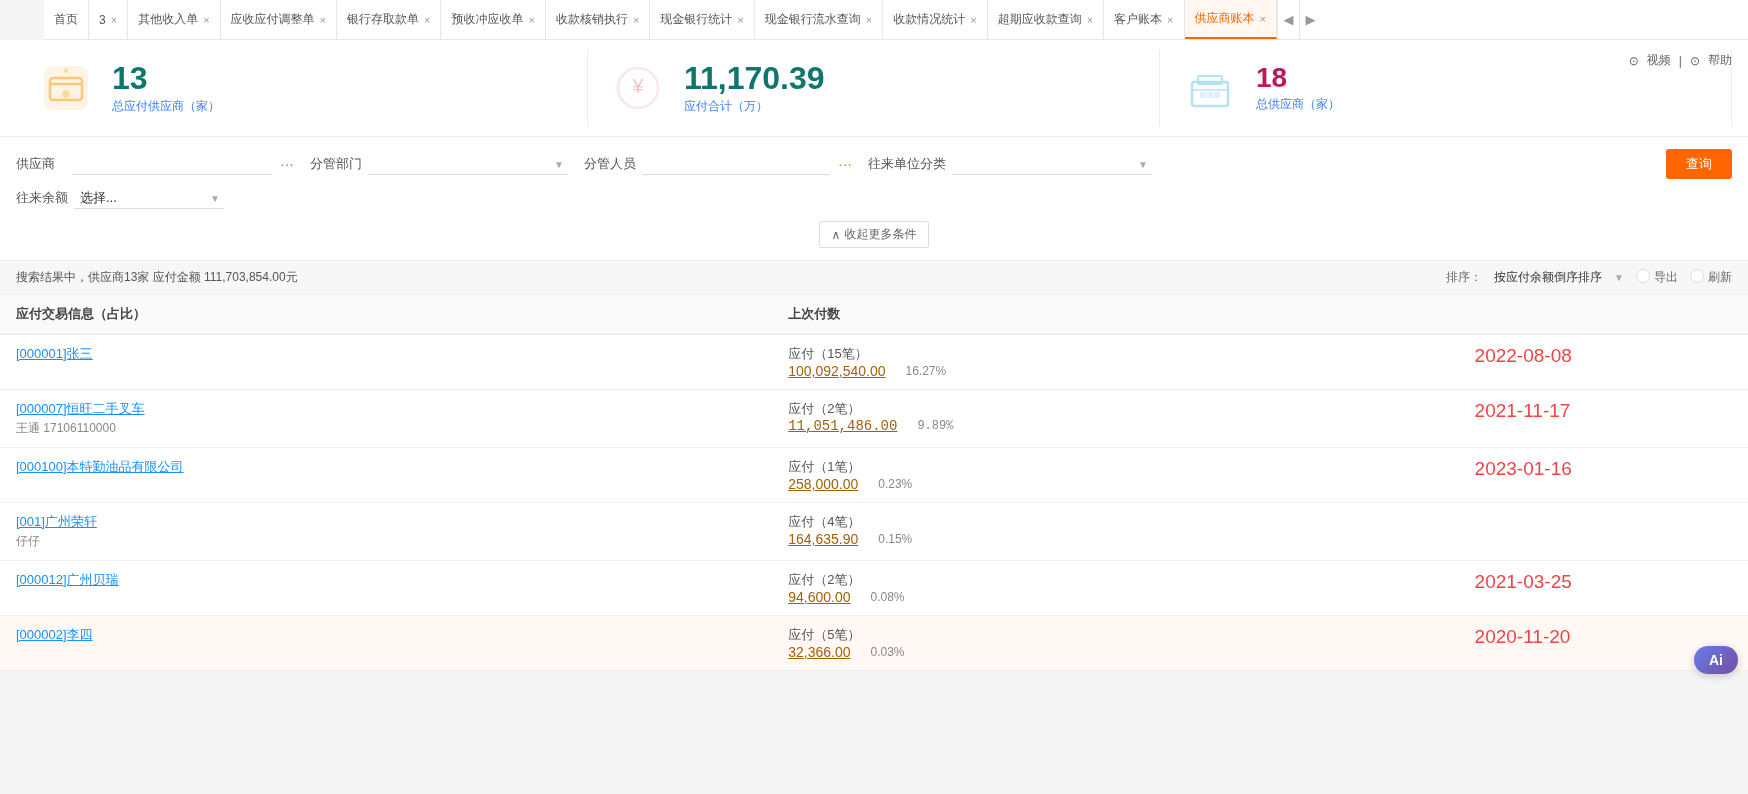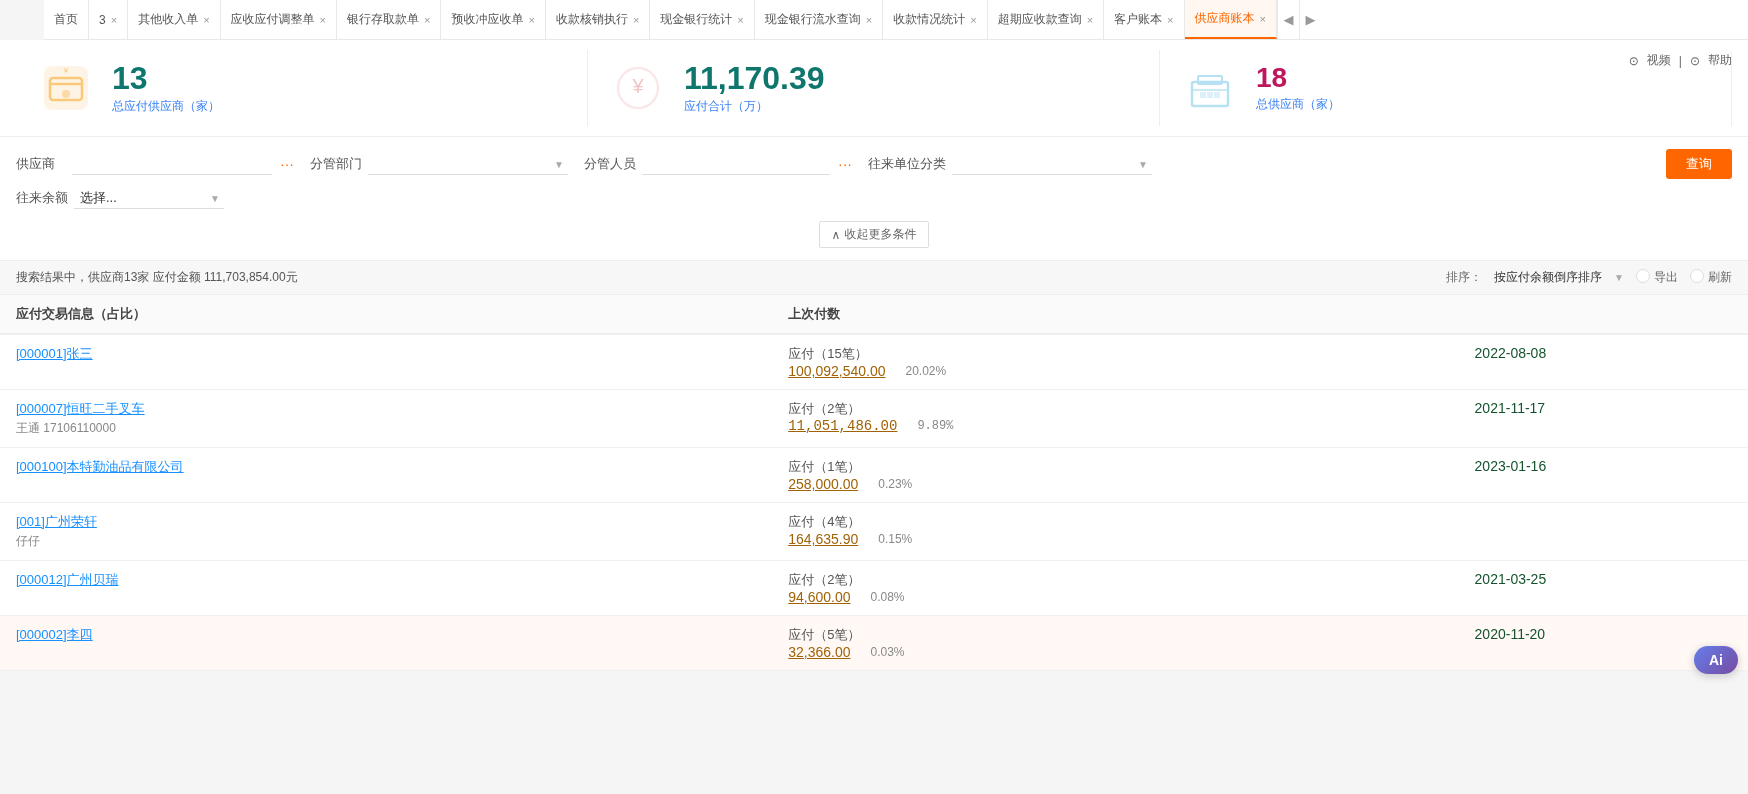--- a/index.html
+++ b/index.html
@@ -232,21 +232,21 @@
     .supplier-link {
       color: #1890ff;
       text-decoration: underline;
       cursor: pointer;
       font-size: 13px;
     }
     .supplier-sub { color: #888; font-size: 12px; margin-top: 2px; }
     .tx-label { color: #555; font-size: 13px; }
     .tx-amount { color: #a16207; font-size: 14px; font-weight: 500; text-decoration: underline; cursor: pointer; }
     .tx-percent { color: #888; font-size: 12px; margin-left: 12px; }
-    .last-date { color: #14532d; font-size: 14px; }
+    .last-date { color: #ef4444; font-size: 19px; }
     .ai-badge {
       position: fixed;
       right: 10px;
       bottom: 120px;
       width: 44px;
       height: 28px;
       background: linear-gradient(135deg, #667eea, #764ba2);
       color: #fff;
       border-radius: 14px;
       display: flex;
@@ -448,21 +448,21 @@
 
   <div class="table-row">
     <div>
       <div class="supplier-link">[000001]张三</div>
       <div class="supplier-sub"></div>
     </div>
     <div>
       <div class="tx-label">应付（15笔）</div>
       <div style="display:flex;align-items:center;gap:8px;">
         <span class="tx-amount">100,092,540.00</span>
-        <span class="tx-percent">20.02%</span>
+        <span class="tx-percent">16.27%</span>
       </div>
     </div>
     <div class="last-date">2022-08-08</div>
   </div>
 
   <div class="table-row">
     <div>
       <div class="supplier-link">[000007]恒旺二手叉车</div>
       <div class="supplier-sub">王通  17106110000</div>
     </div>

